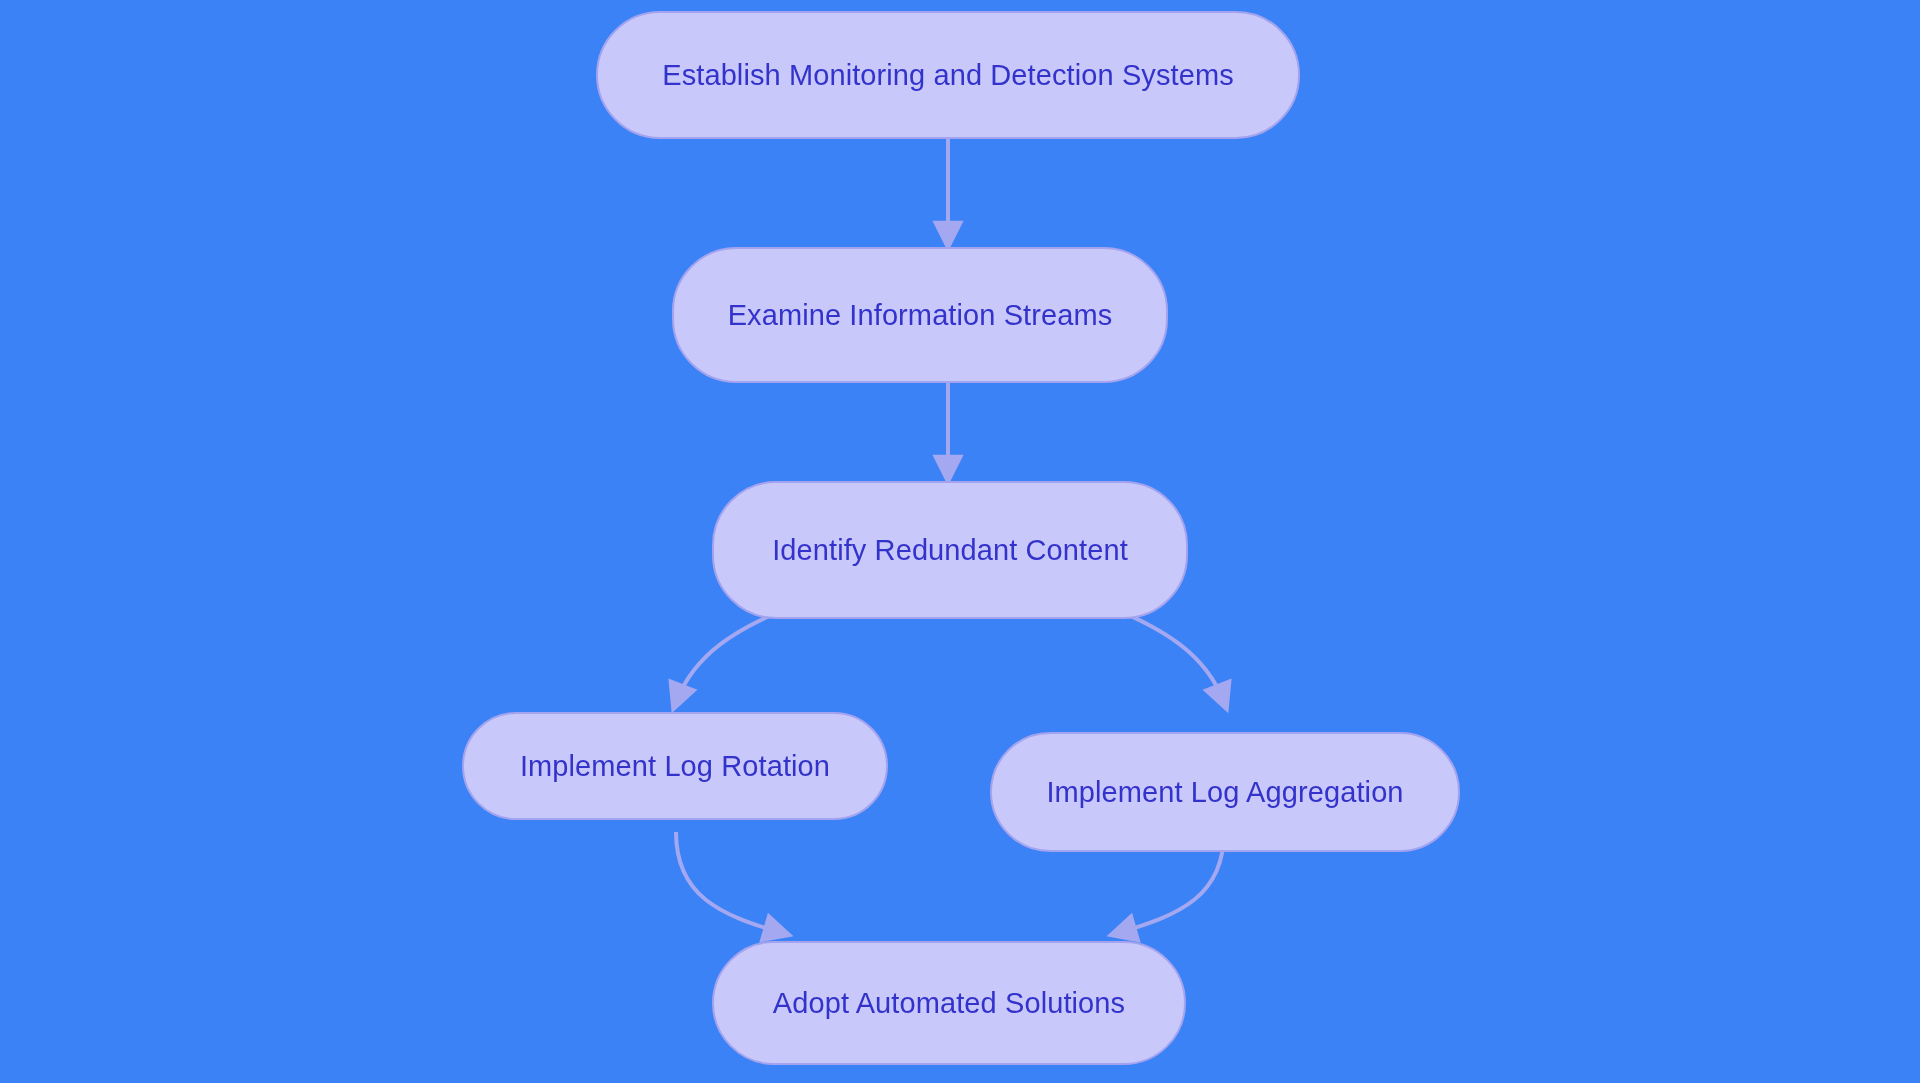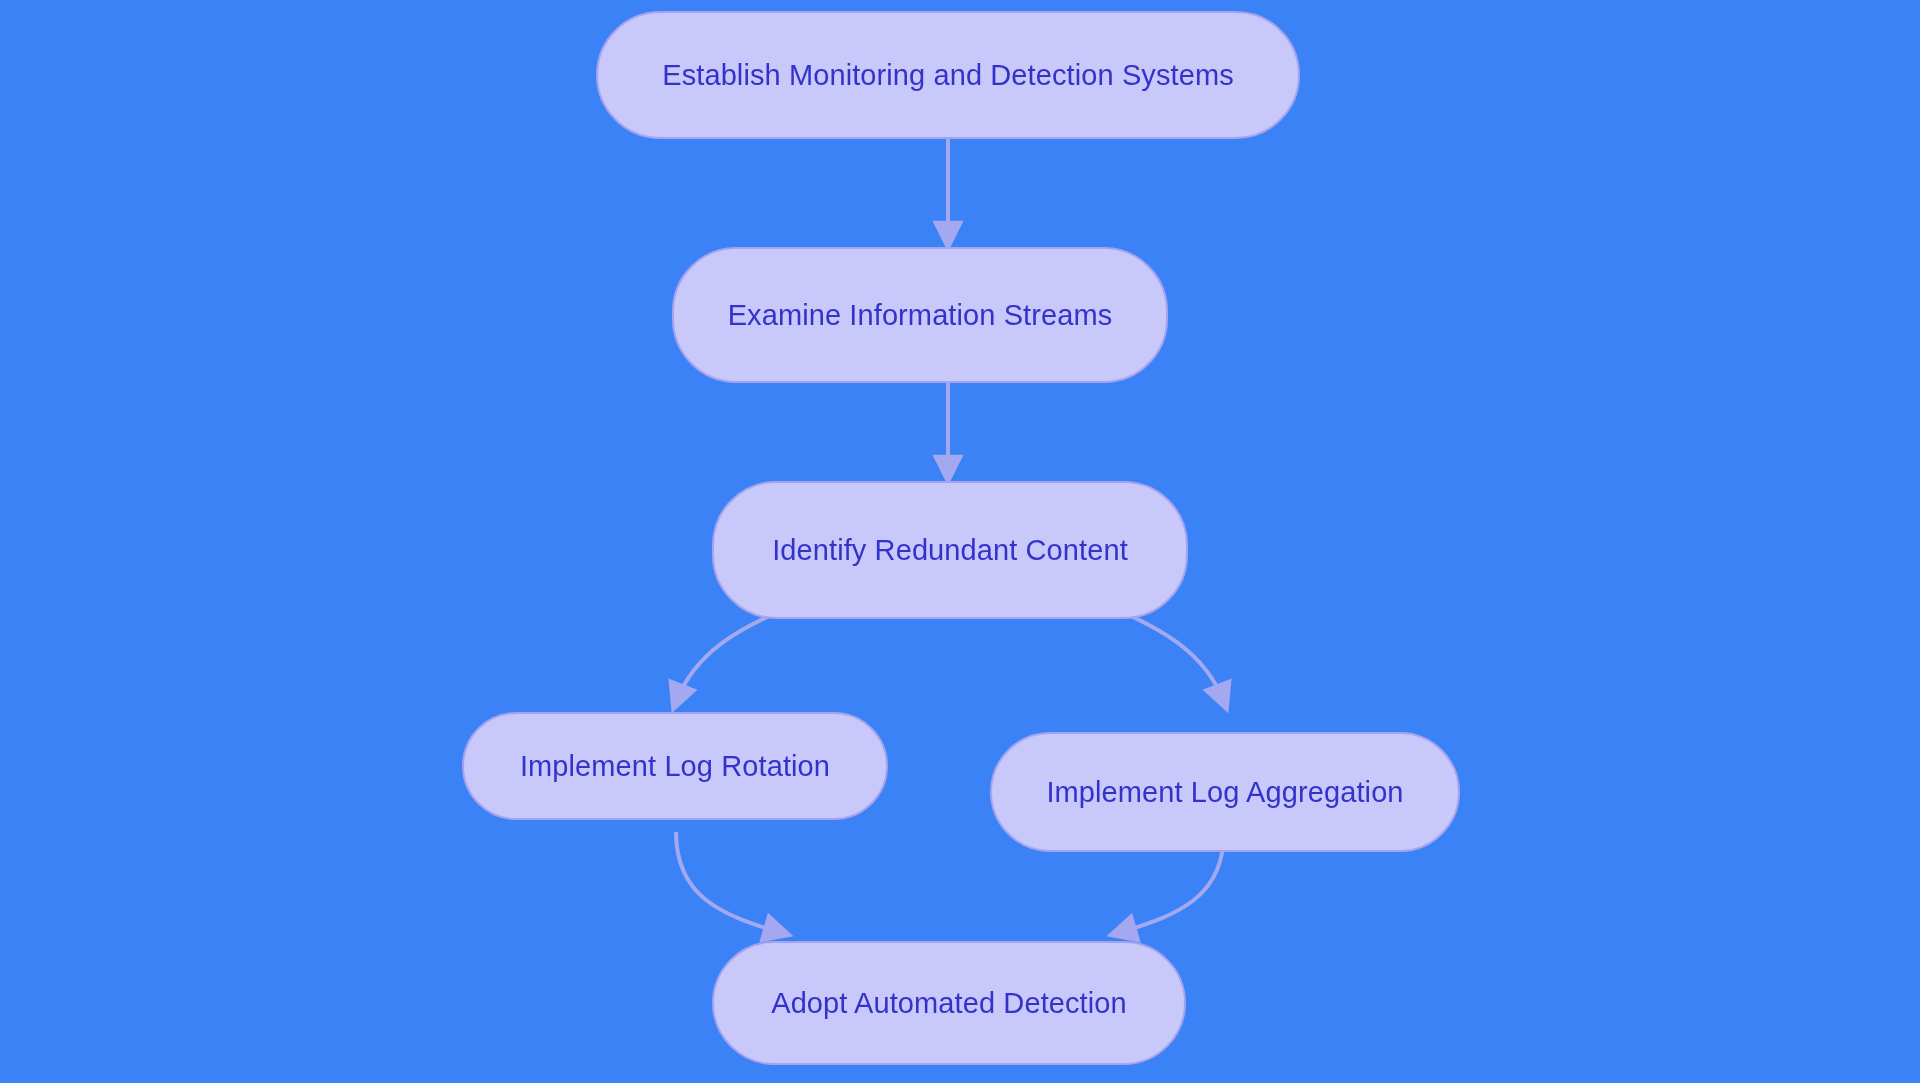--- a/index.html
+++ b/index.html
@@ -84,16 +84,16 @@
 
   <div class="node" style="left:462px; top:712px; width:426px; height:108px;">
     <span class="node-label">Implement Log Rotation</span>
   </div>
 
   <div class="node" style="left:990px; top:712px; width:470px; height:120px;margin-top:20px;">
     <span class="node-label">Implement Log Aggregation</span>
   </div>
 
   <div class="node" style="left:712px; top:941px; width:474px; height:124px;">
-    <span class="node-label">Adopt Automated Detection</span>
+    <span class="node-label">Adopt Automated Solutions</span>
   </div>
 
 </div>
 
 </body></html>

